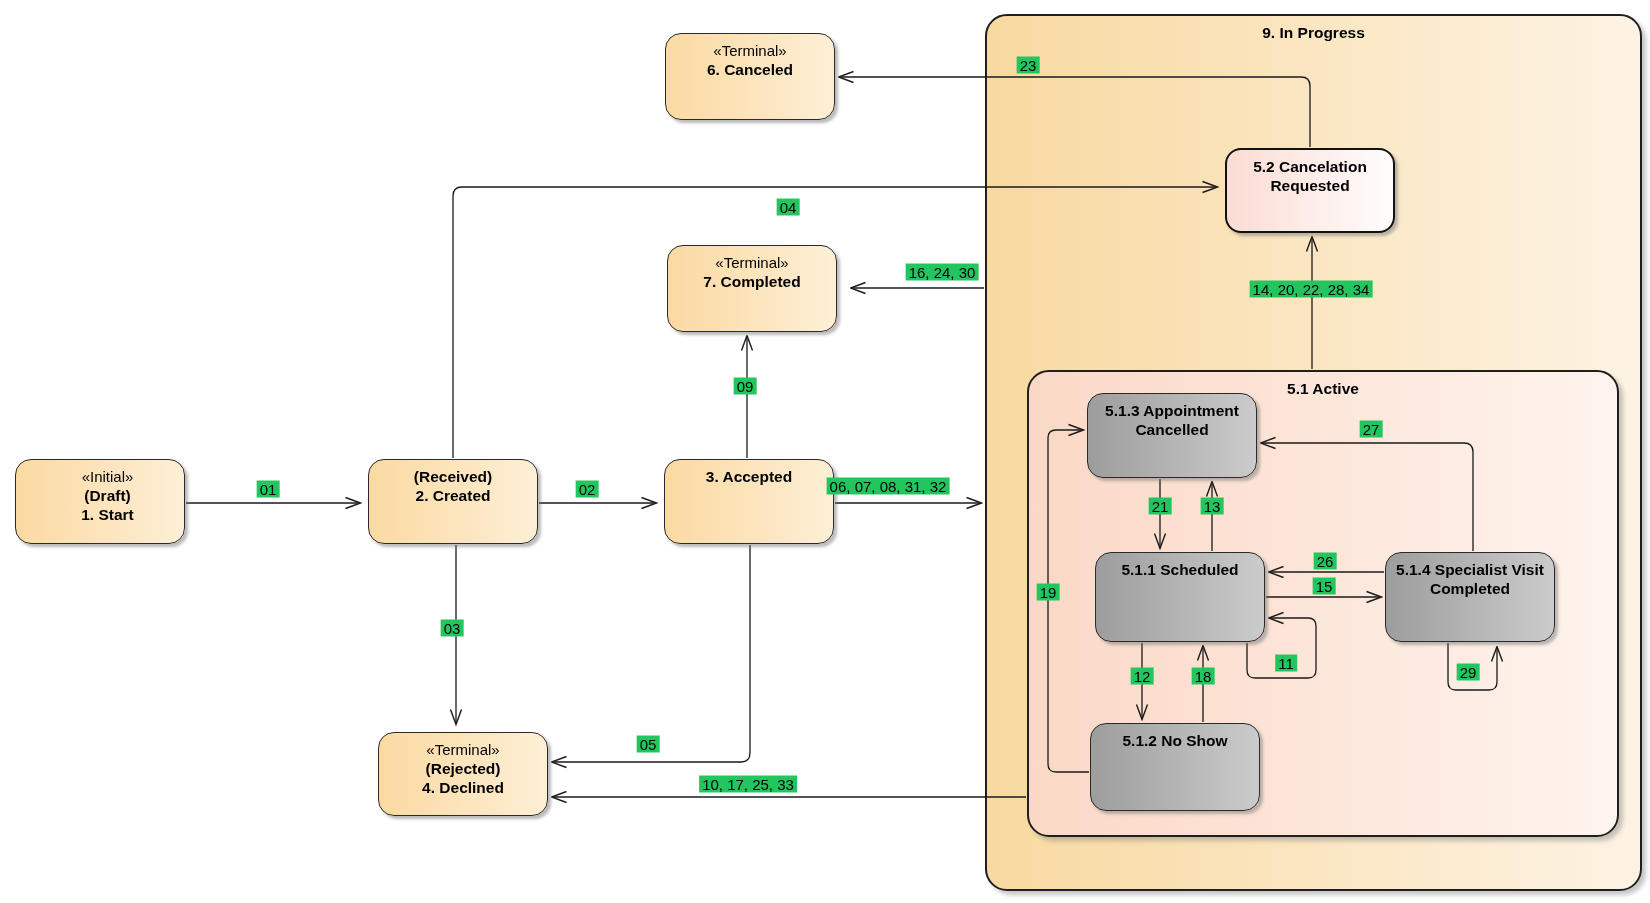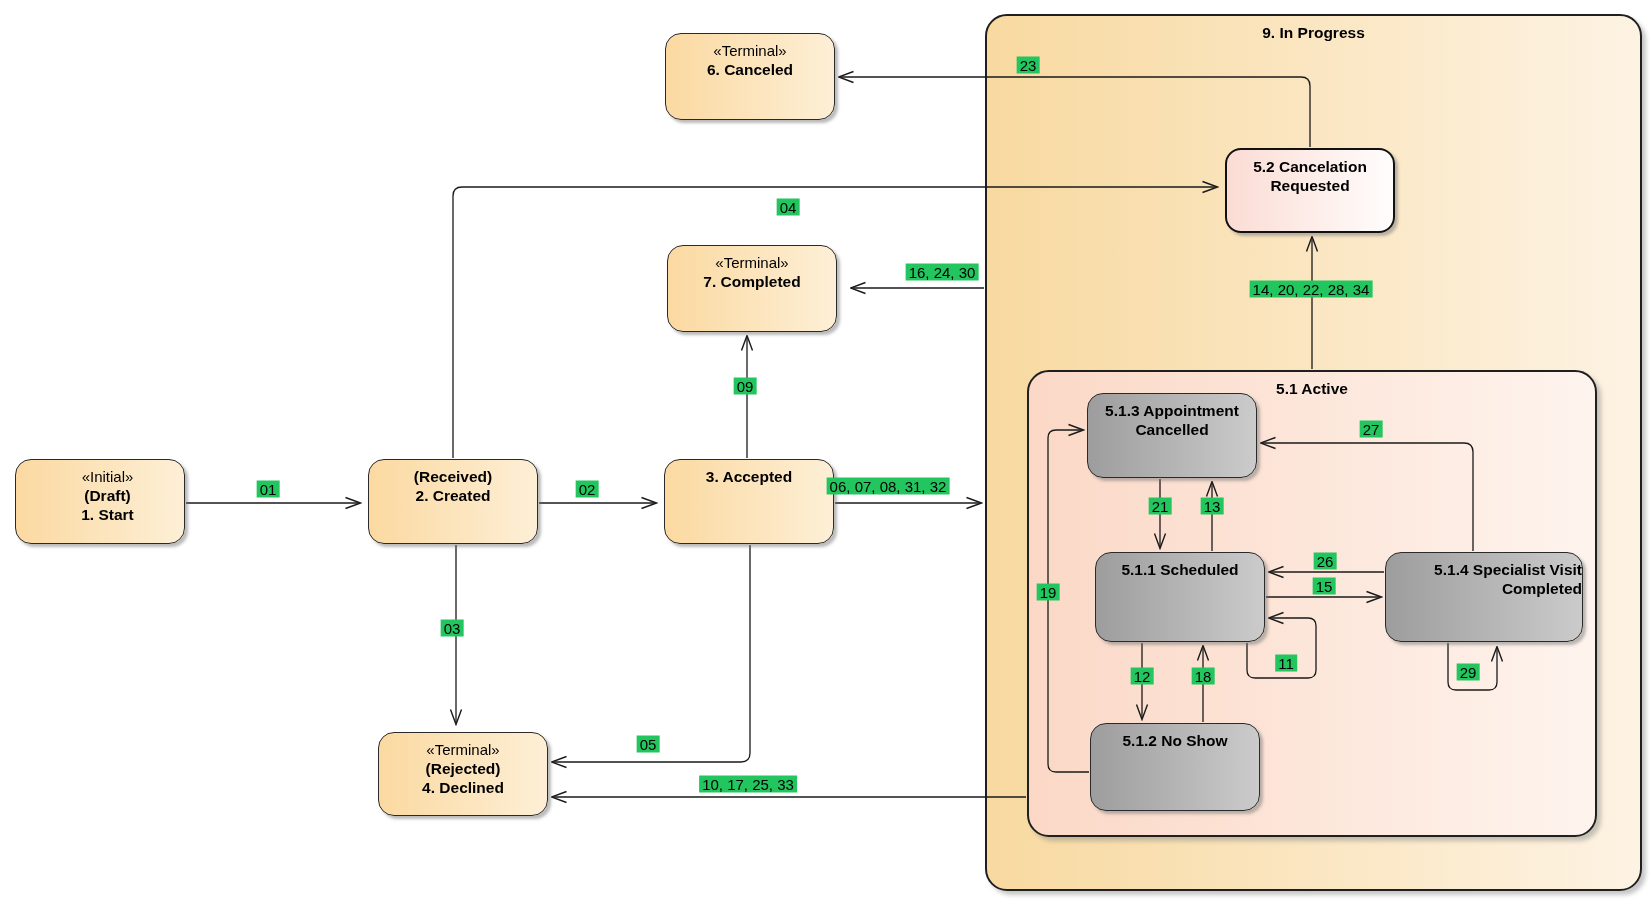--- a/index.html
+++ b/index.html
@@ -10,21 +10,21 @@
   
   .container{
     position:absolute;border:2px solid #1f1f1f;border-radius:22px;
     box-shadow:4px 4px 4px rgba(130,130,130,.45);
   }
   .container .ctitle{
     position:absolute;top:8px;left:0;right:0;text-align:center;
     font-weight:bold;font-size:15.5px;
   }
   .c-progress{background:linear-gradient(to right,#f8d9a0,#fdf3e3);}
-  .c-active{background:linear-gradient(to right,#fbd8c6,#fef4ee);}
+  .c-active{background:linear-gradient(to right,#fbd8c6,#fef4ee);padding-left:22px;}
   
   .state{
     position:absolute;border:1.5px solid #2a2a2a;border-radius:16px;
     box-shadow:3px 3px 3px rgba(120,120,120,.5);
     display:flex;flex-direction:column;align-items:center;
     padding-top:7px;box-sizing:border-box;text-align:center;
     font-size:15.5px;font-weight:bold;line-height:19px;
   }
   .state .stereo{font-weight:normal;font-size:15px;}
   .s-orange{background:linear-gradient(to right,#fbd9a1,#fdefd6);}
@@ -126,21 +126,21 @@
   </div>
 
   <div class="state s-gray" style="left:1095px;top:552px;width:170px;height:90px;">
     <span>5.1.1 Scheduled</span>
   </div>
 
   <div class="state s-gray" style="left:1090px;top:723px;width:170px;height:88px;">
     <span>5.1.2 No Show</span>
   </div>
 
-  <div class="state s-gray" style="left:1385px;top:552px;width:198px;height:90px;align-items:flex-end;">
+  <div class="state s-gray" style="left:1385px;top:552px;width:170px;height:90px;">
     <span>5.1.4 Specialist Visit</span>
     <span>Completed</span>
   </div>
 
   <div class="tlabel" style="left:268px;top:489px;">01</div>
   <div class="tlabel" style="left:587px;top:489px;">02</div>
   <div class="tlabel" style="left:452px;top:628px;">03</div>
   <div class="tlabel" style="left:788px;top:167px;margin-top:40px;">04</div>
   <div class="tlabel" style="left:648px;top:744px;">05</div>
   <div class="tlabel" style="left:888px;top:486px;">06, 07, 08, 31, 32</div>

